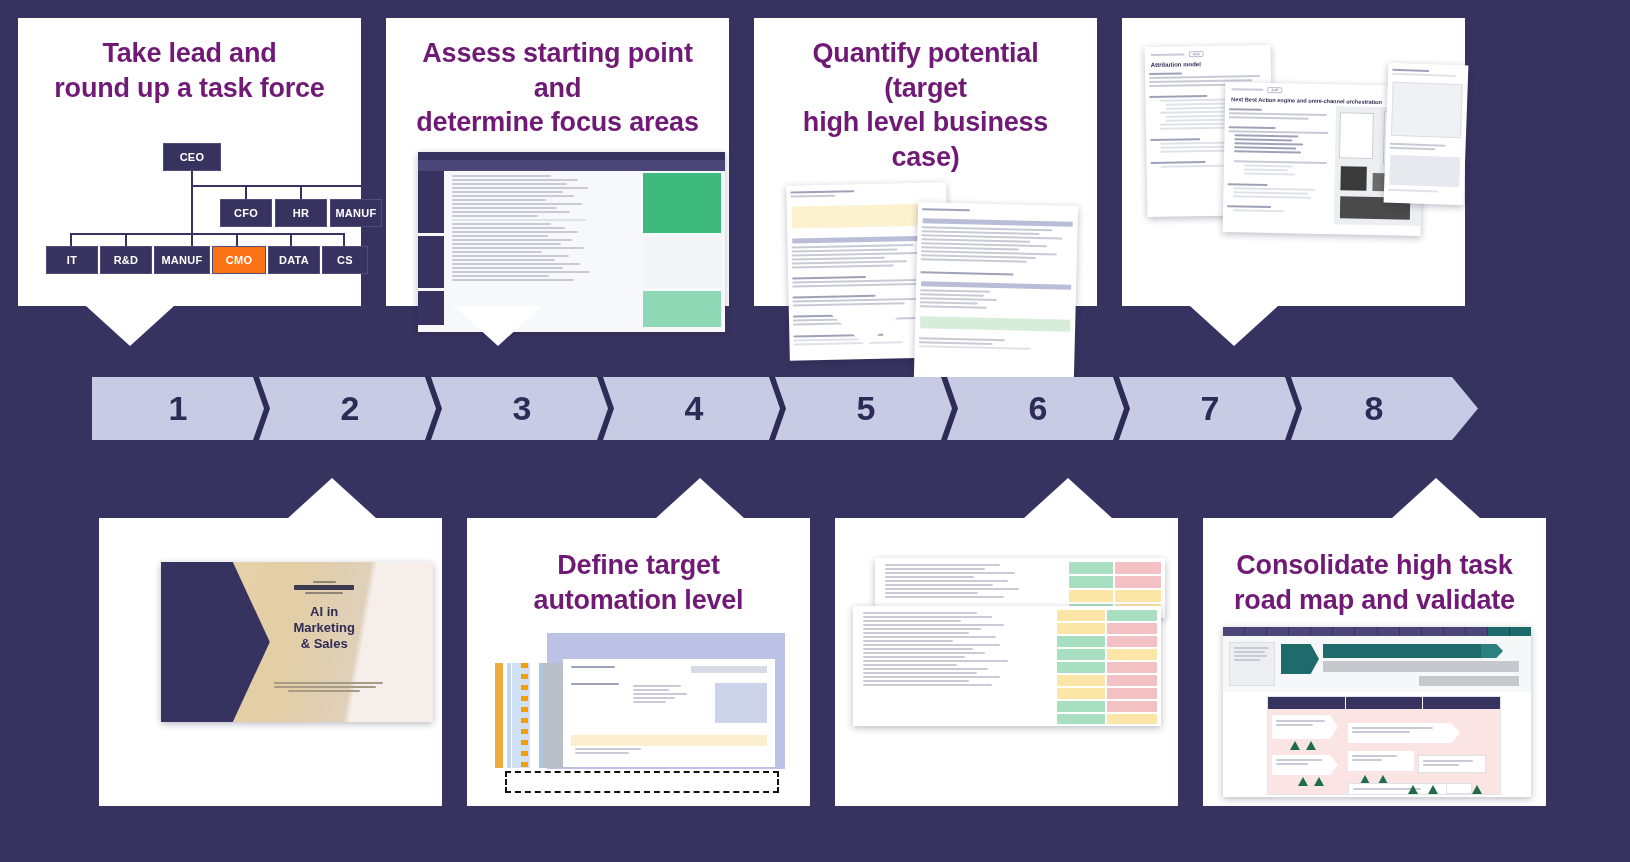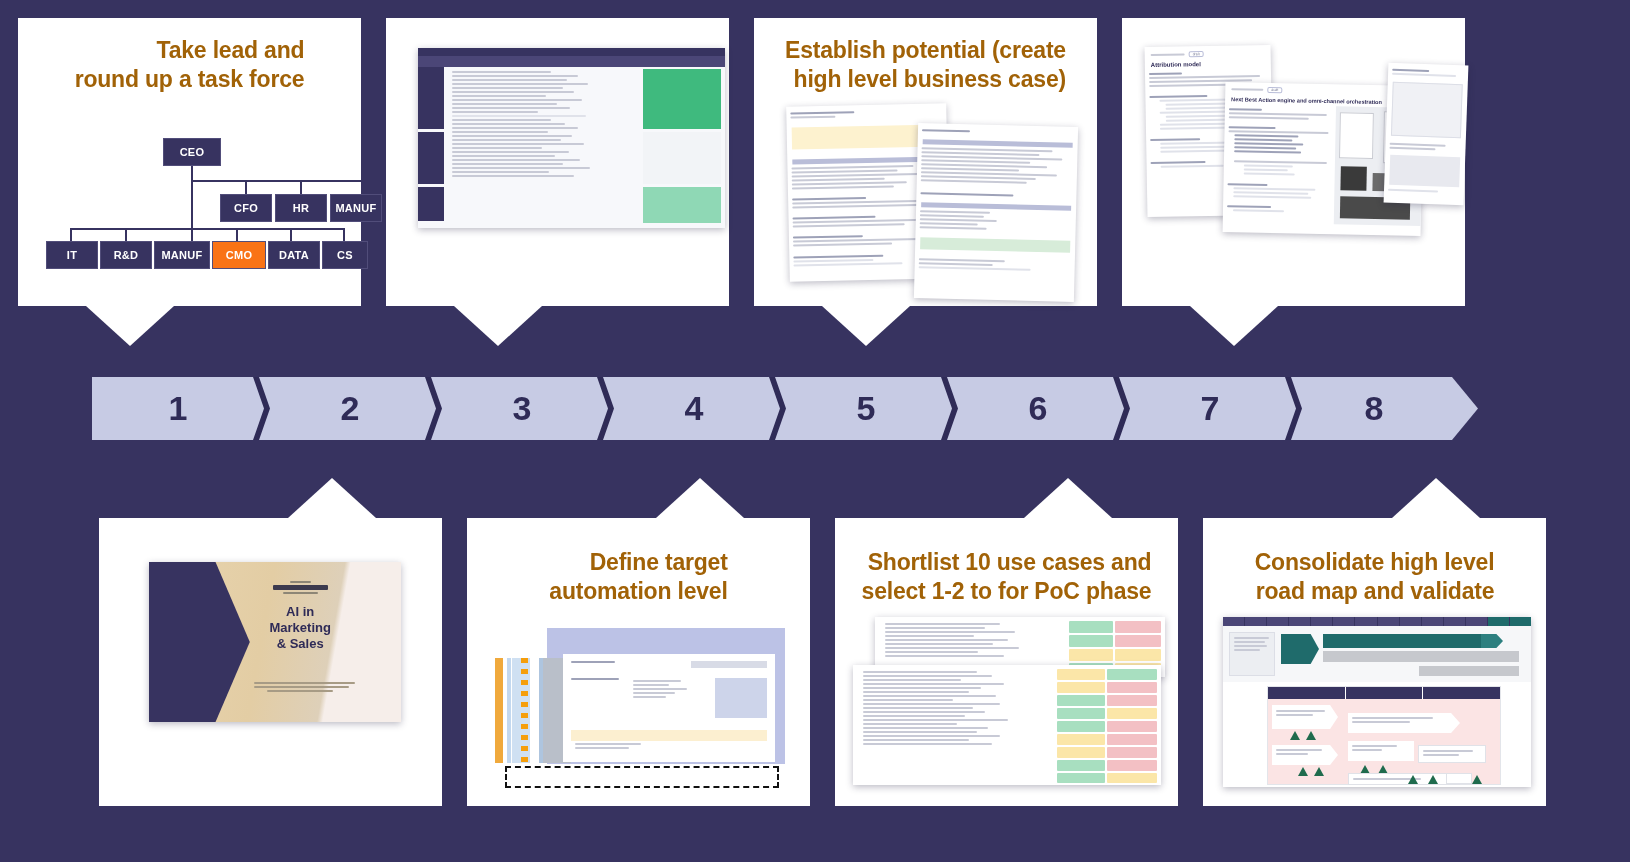--- a/index.html
+++ b/index.html
@@ -27,25 +27,25 @@
   }
   .card-inner {
     position: absolute;
     inset: 0;
     display: flex;
     flex-direction: column;
     align-items: center;
     padding: 18px 14px 14px 14px;
   }
   .card-title {
-    color: #a16207;
-    font-size: 23px;
+    color: #701a75;
+    font-size: 27px;
     font-weight: bold;
     line-height: 1.28;
-    text-align: right;
+    text-align: center;
     letter-spacing: -0.2px;
     white-space: pre-line;
   }
   .card.top .card-inner { justify-content: flex-start; }
   .card.bottom .card-inner { padding-top: 30px; }
 
   .thumb-wrap {
     position: relative;
     width: 100%;
     flex: 1;
@@ -243,20 +243,22 @@
           <div class="org-box" style="left:290px; top:105px; width:46px;">
             <span>CS</span>
           </div>
         </div>
       </div>
     </div>
   </div>
 
   <div class="card top" style="left:386px; top:18px; width:343px; height:288px;">
     <div class="card-inner">
+      <div class="card-title">Assess starting point and
+determine focus areas</div>
       <div class="thumb-wrap">
         <div class="doc" style="left:18px; top:2px; width:307px; height:180px;">
           <div class="t2-head"></div>
           <div class="t2-sub"></div>
           <div class="t2-body">
             <div class="t2-left">
               <div class="t2-grp" style="height:62px;"></div>
               <div class="t2-grp" style="height:52px;"></div>
               <div class="t2-grp" style="height:34px;"></div>
             </div>
@@ -293,21 +295,21 @@
               <div class="rowline" style="width:64%"></div>
             </div>
           </div>
         </div>
       </div>
     </div>
   </div>
 
   <div class="card top" style="left:754px; top:18px; width:343px; height:288px;">
     <div class="card-inner">
-      <div class="card-title">Establish potential (create
+      <div class="card-title">Quantify potential (target
 high level business case)</div>
       <div class="thumb-wrap">
         <div class="doc" style="left:20px; top:0px; width:160px; height:175px; transform:rotate(-1.2deg);">
           <div class="rowline dk" style="width:40%; margin-top:6px;"></div>
           <div class="rowline" style="width:28%;"></div>
           <div style="height:4px"></div>
           <div class="d3-yellow"></div>
           <div style="height:4px"></div>
           <div class="d3-band"></div>
           <div class="rowline" style="width:76%"></div>
@@ -514,21 +516,21 @@
   </div>
 
   <div class="notch up" style="left:288px; top:478px;"></div>
   <div class="notch up" style="left:656px; top:478px;"></div>
   <div class="notch up" style="left:1024px; top:478px;"></div>
   <div class="notch up" style="left:1392px; top:478px;"></div>
 
   <div class="card bottom" style="left:99px; top:518px; width:343px; height:288px;">
     <div class="card-inner">
       <div class="thumb-wrap">
-        <div class="doc slide5" style="left:36px; top:4px; width:252px; height:160px; position:absolute;">
+        <div class="doc slide5" style="left:48px; top:4px; width:272px; height:160px; position:absolute;">
           <div class="slide5-tan"></div>
           <div class="slide5-nav"></div>
           <div class="slide5-logo">
             <div class="rowline lt" style="width:30%; margin:0 auto 2px auto; background:#8d8676;"></div>
             <div class="rowline dk" style="width:78%; margin:0 auto 2px auto; height:5px; background:#3c3a4e;"></div>
             <div class="rowline lt" style="width:50%; margin:0 auto; background:#8d8676;"></div>
           </div>
           <div class="slide5-txt">AI in
 Marketing
 &amp; Sales</div>
@@ -578,22 +580,20 @@
             </div>
           </div>
           <div class="dashed6" style="left:16px; top:144px; width:274px; height:22px;"></div>
         </div>
       </div>
     </div>
   </div>
 
   <div class="card bottom" style="left:835px; top:518px; width:343px; height:288px;">
     <div class="card-inner">
-      <div class="card-title">Shortlist 10 use cases and
-select 1-2 to for PoC phase</div>
       <div class="thumb-wrap">
         <div class="doc" style="left:26px; top:0px; width:290px; height:60px;">
           <div style="position:absolute; left:6px; top:4px; right:98px;">
             <div class="rowline" style="width:62%"></div>
               <div class="rowline" style="width:54%"></div>
             <div class="rowline" style="width:70%"></div>
               <div class="rowline" style="width:48%"></div>
             <div class="rowline" style="width:66%"></div>
               <div class="rowline" style="width:58%"></div>
             <div class="rowline" style="width:72%"></div>
@@ -649,21 +649,21 @@
           <div class="c7-cell c7-p" style="right:4px; top:95px; width:50px; height:11px;"></div>
           <div class="c7-cell c7-g" style="right:56px; top:108px; width:48px; height:10px;"></div>
           <div class="c7-cell c7-y" style="right:4px; top:108px; width:50px; height:10px;"></div>
         </div>
       </div>
     </div>
   </div>
 
   <div class="card bottom" style="left:1203px; top:518px; width:343px; height:288px;">
     <div class="card-inner">
-      <div class="card-title">Consolidate high level
+      <div class="card-title">Consolidate high task
 road map and validate</div>
       <div class="thumb-wrap">
         <div class="doc" style="left:6px; top:0px; width:308px; height:170px;">
           <div class="rm-head">
             <span></span>
               <span></span>
               <span></span>
               <span></span>
               <span></span>
               <span></span>

